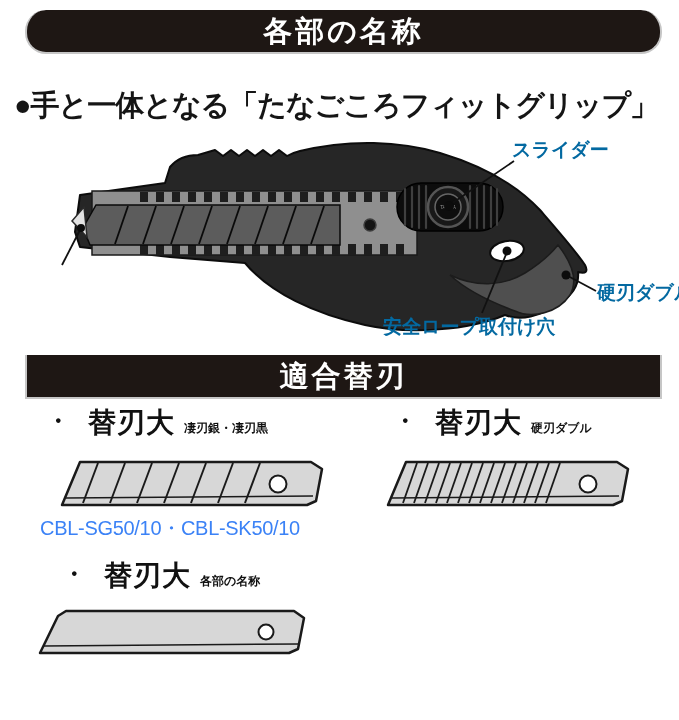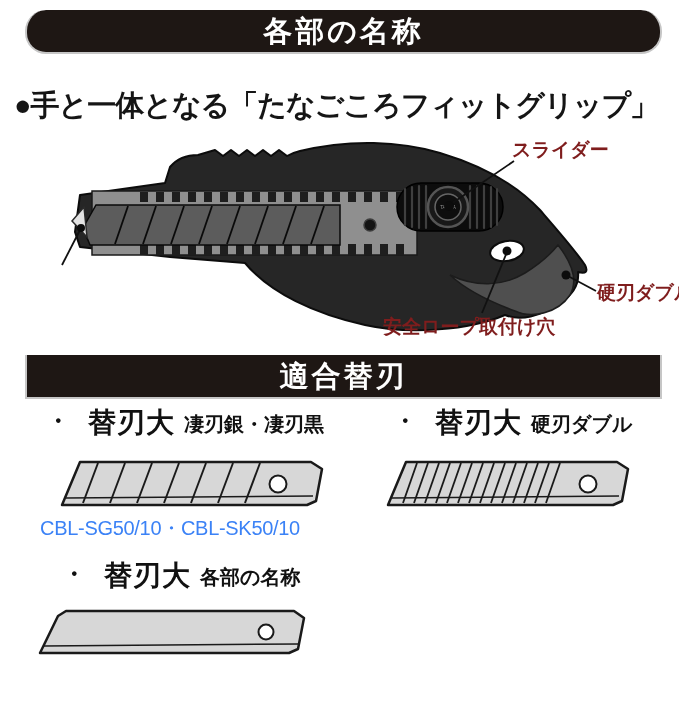--- a/index.html
+++ b/index.html
@@ -11,26 +11,26 @@
     position:absolute;left:25px;width:633px;height:42px;background:#1e1714;
     border-left:2px solid #c6c6c6;border-right:2px solid #c6c6c6;border-bottom:2px solid #c6c6c6;
     display:flex;align-items:center;justify-content:center;
   }
   .bar-text{color:#ffffff;font-size:29px;font-weight:700;letter-spacing:3px;line-height:1;}
   .heading{
     position:absolute;left:14px;top:62px;width:660px;
     font-size:29px;font-weight:900;letter-spacing:-1px;white-space:nowrap;color:#151515;margin-top:24px;
   }
   .knife-label{
-    position:absolute;font-size:19px;font-weight:600;color:#7f1d1d;white-space:nowrap;line-height:1.1;
+    position:absolute;font-size:19px;font-weight:600;color:#0369a1;white-space:nowrap;line-height:1.1;
   }
   .blade-label{position:absolute;display:flex;align-items:flex-end;white-space:nowrap;}
   .blade-label .bullet{font-size:24px;font-weight:900;line-height:1;padding-bottom:4px;}
   .blade-label .big{font-size:28px;font-weight:900;line-height:1;letter-spacing:1px;margin-left:18px;}
-  .blade-label .sub{font-size:20px;font-weight:700;line-height:1;margin-left:9px;padding-bottom:3px;}
+  .blade-label .sub{font-size:12px;font-weight:700;line-height:1;margin-left:9px;padding-bottom:3px;}
   .model{
     position:absolute;font-size:20px;letter-spacing:-0.3px;color:#3b82f6;text-align:center;line-height:1.2;
   }
   svg{position:absolute;display:block;}
 </style>
 </head>
 <body>
 
 <div class="page">
 

